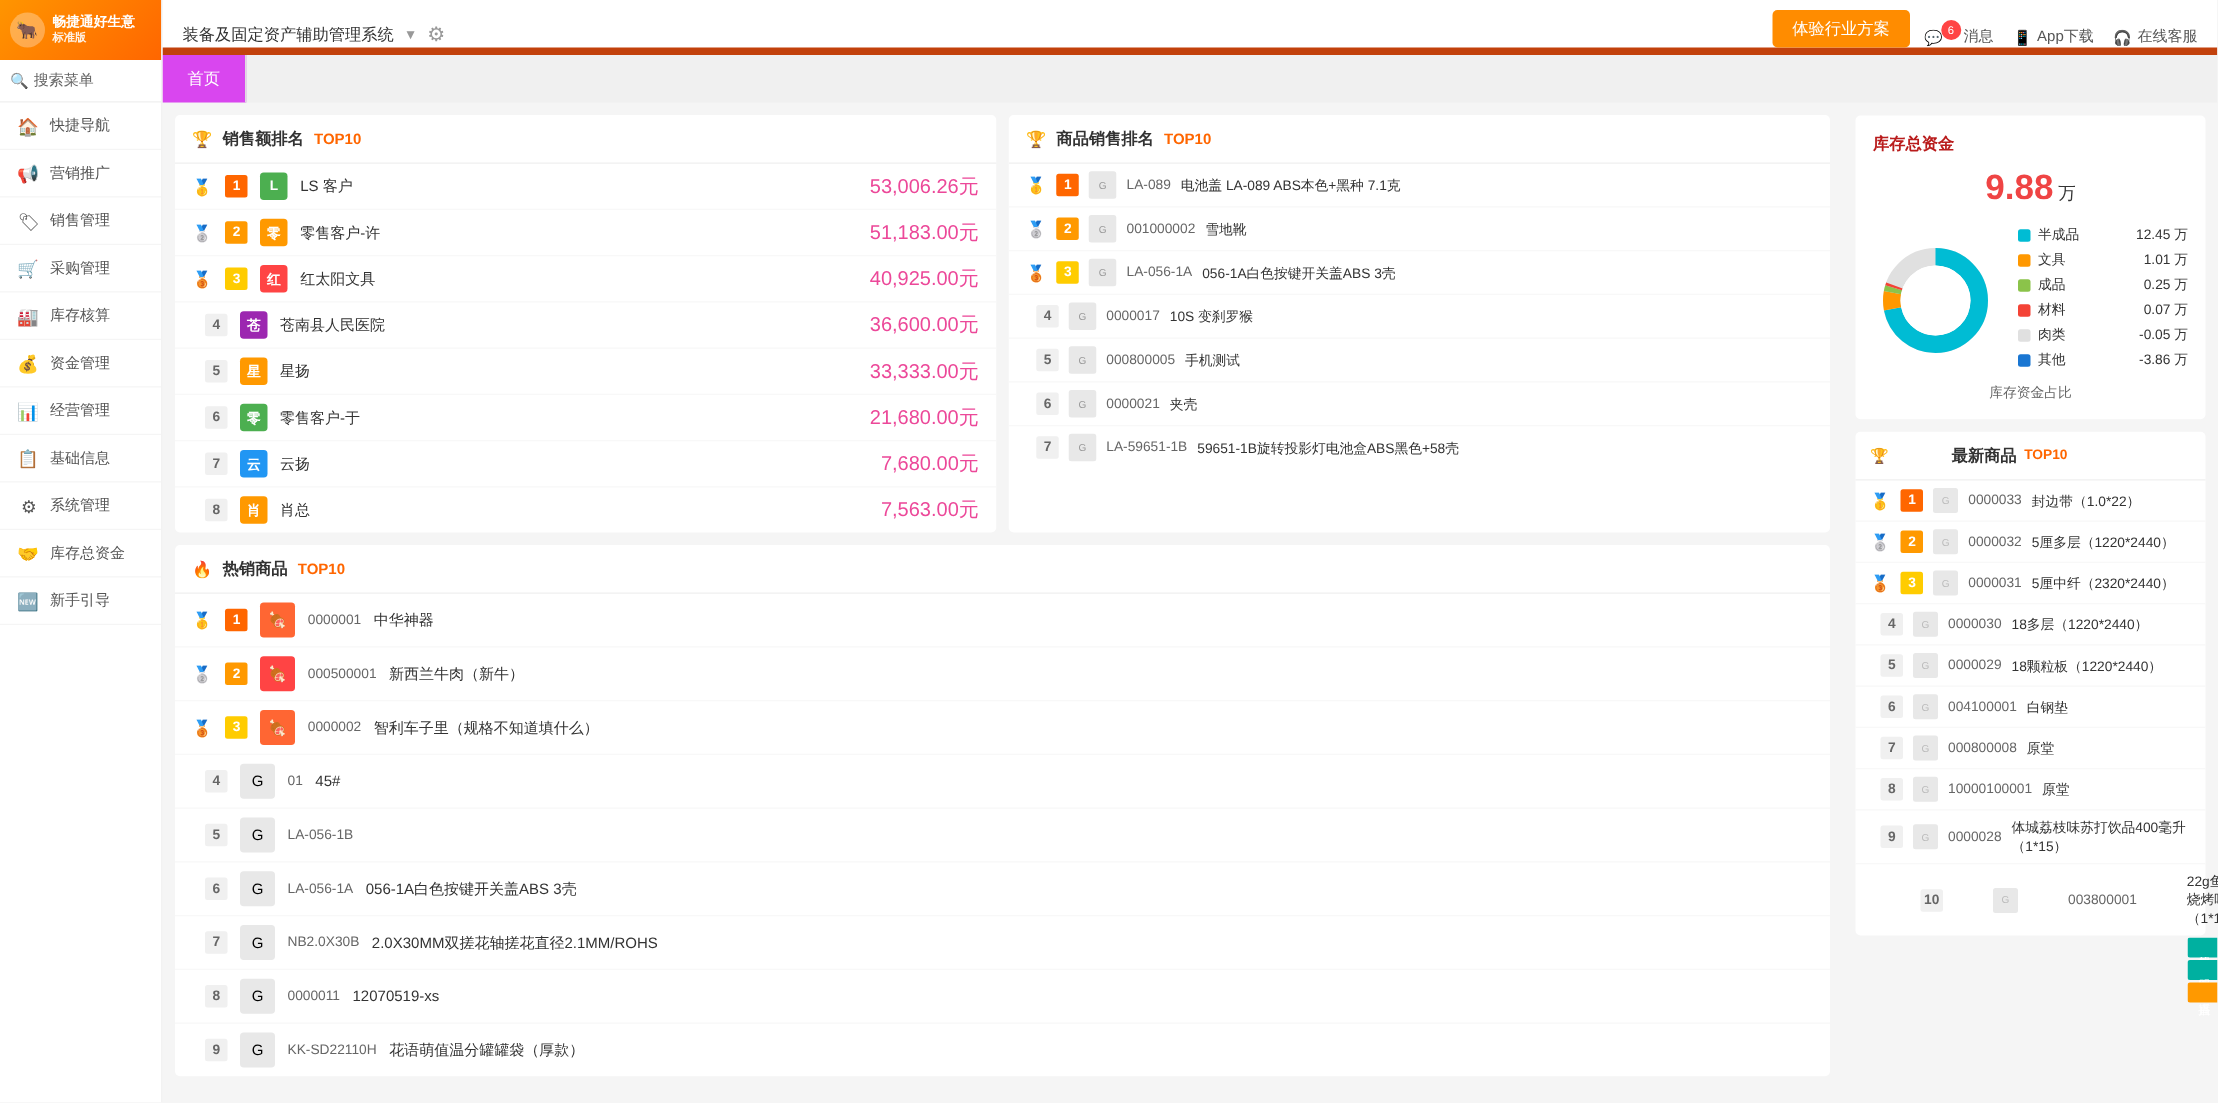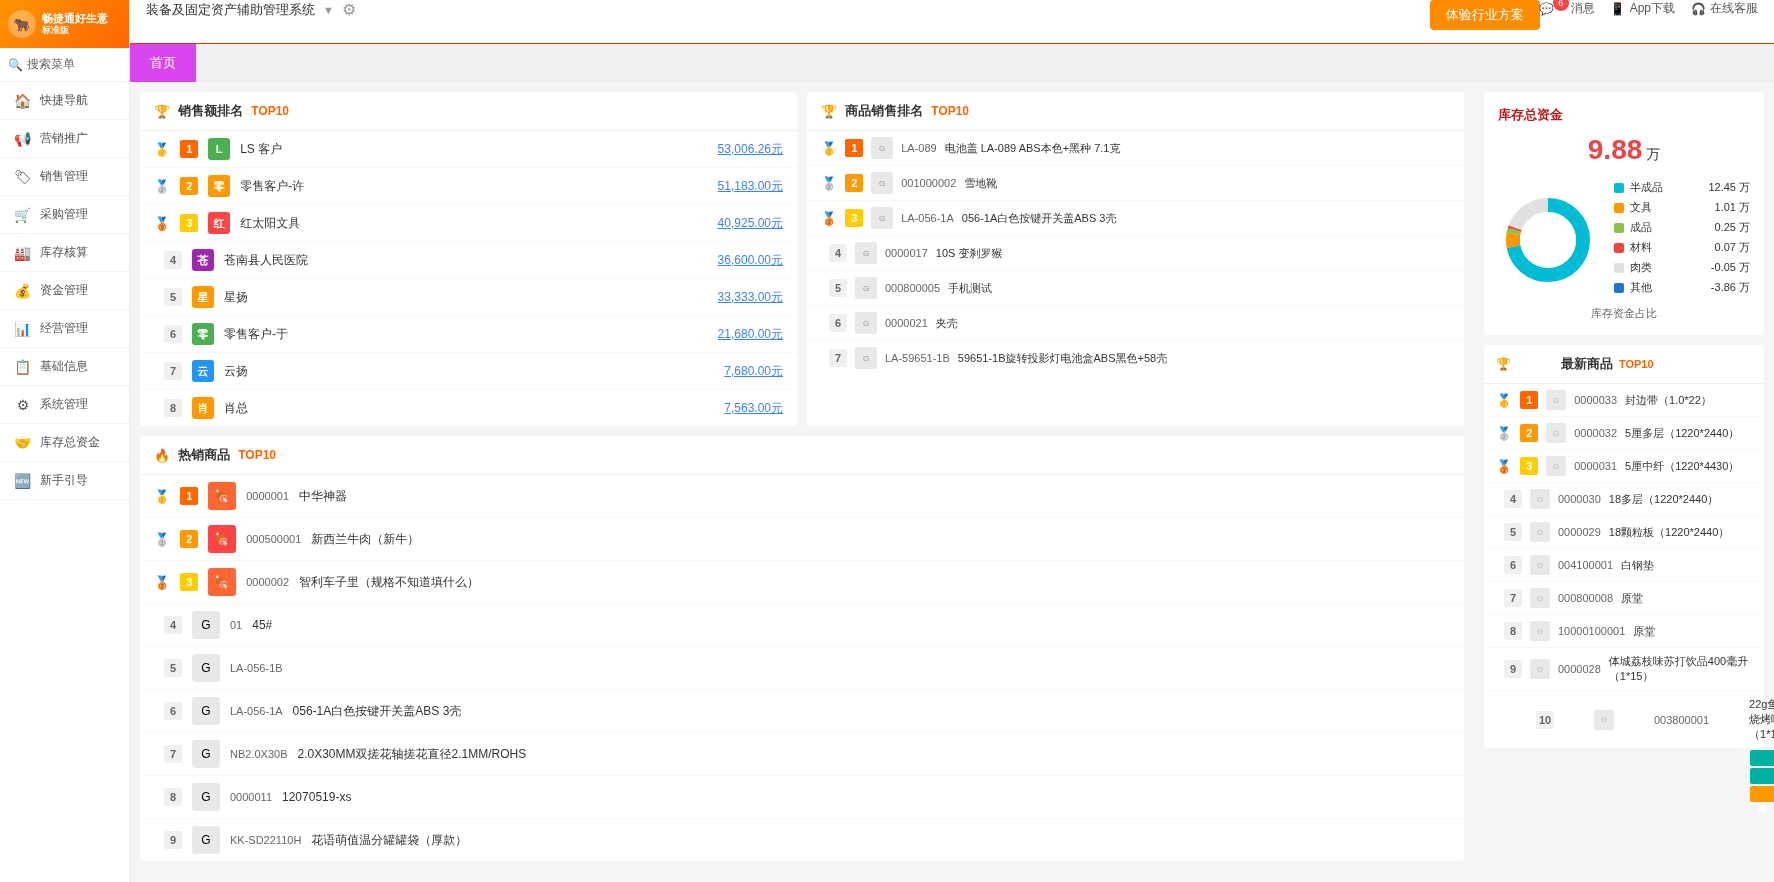--- a/index.html
+++ b/index.html
@@ -59,23 +59,24 @@
       display: flex;
       flex-direction: column;
       overflow: hidden;
     }
 
     
     .topbar {
       height: 44px;
       background: #fff;
       display: flex;
-      align-items: flex-start;
+      align-items: flex-end;
       padding: 0 16px;
-      border-bottom: 1px solid #c2410c;
+      gap: 12px;
+      border-bottom: 6px solid #c2410c;
       flex-shrink: 0;
     }
     .topbar-system {
       display: flex; align-items: center; gap: 8px;
       color: #333; font-size: 13px;
       flex: 1;
     }
     .topbar-arrow { color: #999; font-size: 11px; }
     .topbar-settings { color: #999; font-size: 16px; cursor: pointer; }
     .topbar-trial-btn {
@@ -174,21 +175,21 @@
     .rank-other { background: #f0f0f0; color: #666; }
     .rank-avatar {
       width: 22px; height: 22px;
       border-radius: 3px;
       display: flex; align-items: center; justify-content: center;
       font-size: 11px; font-weight: bold;
       color: #fff;
       flex-shrink: 0;
     }
     .rank-name { flex: 1; color: #333; font-size: 12px; }
-    .rank-amount { color: #3b82f6; font-size: 12px; font-weight: 500; text-decoration: underline; }
+    .rank-amount { color: #ec4899; font-size: 16px; font-weight: 500; }
 
     
     .product-rank-row {
       display: flex;
       align-items: center;
       padding: 6px 14px;
       border-bottom: 1px solid #f8f8f8;
       gap: 8px;
     }
     .product-rank-row:last-child { border-bottom: none; }
@@ -757,21 +758,21 @@
     <span class="rank-num rank-2">2</span>
     <div class="new-prod-img">G</div>
     <span class="new-prod-code">0000032</span>
     <span class="new-prod-name">5厘多层（1220*2440）</span>
   </div>
             <div class="new-product-item">
     <span class="rank-trophy">🥉</span>
     <span class="rank-num rank-3">3</span>
     <div class="new-prod-img">G</div>
     <span class="new-prod-code">0000031</span>
-    <span class="new-prod-name">5厘中纤（1220*4430）</span>
+    <span class="new-prod-name">5厘中纤（2320*2440）</span>
   </div>
             <div class="new-product-item">
     <span class="rank-trophy"></span>
     <span class="rank-num rank-other">4</span>
     <div class="new-prod-img">G</div>
     <span class="new-prod-code">0000030</span>
     <span class="new-prod-name">18多层（1220*2440）</span>
   </div>
             <div class="new-product-item">
     <span class="rank-trophy"></span>

